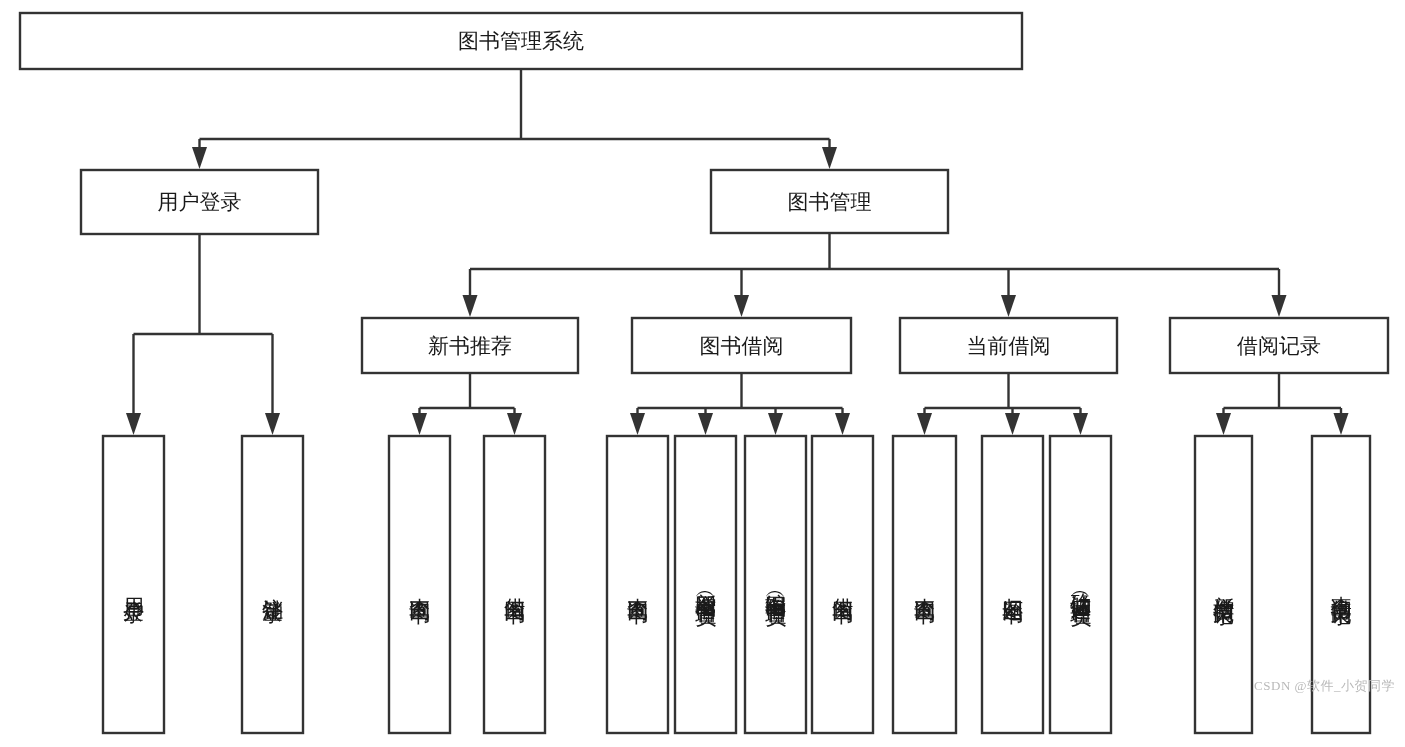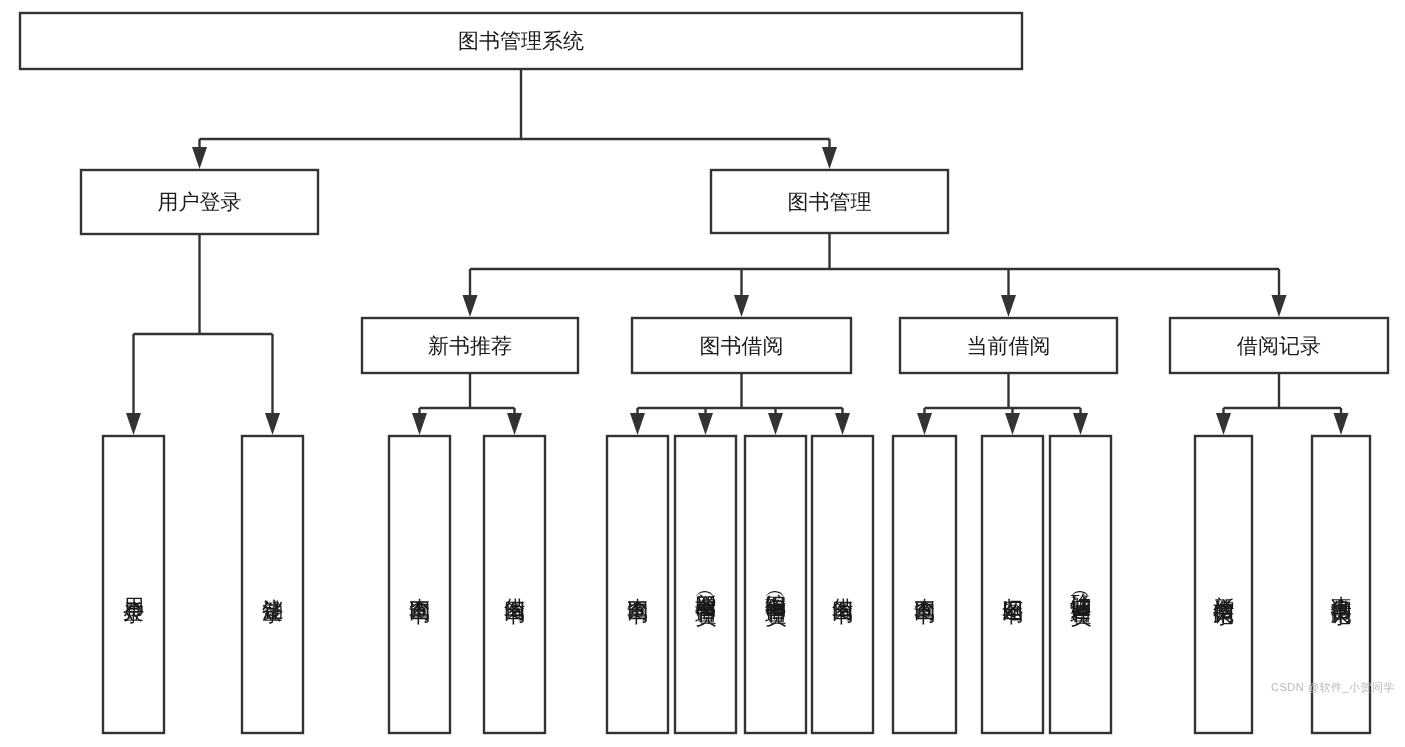--- a/index.html
+++ b/index.html
@@ -60,22 +60,22 @@
     color: #1a1a1a;
     letter-spacing: 2px;
     white-space: nowrap;
     text-align: center;
     pointer-events: none;
   }
   .watermark {
     position: absolute;
     right: 10px;
     bottom: 4px;
-    font-family: Liberation Sans, sans-serif;
-    font-size: 11px;
+    font-family: Liberation Serif, serif;
+    font-size: 13px;
     color: #b9b9b9;
     letter-spacing: 0.5px;
     white-space: nowrap;
   }
 </style>
 </head>
 <body>
 
 <div id="diagram-root">
 

